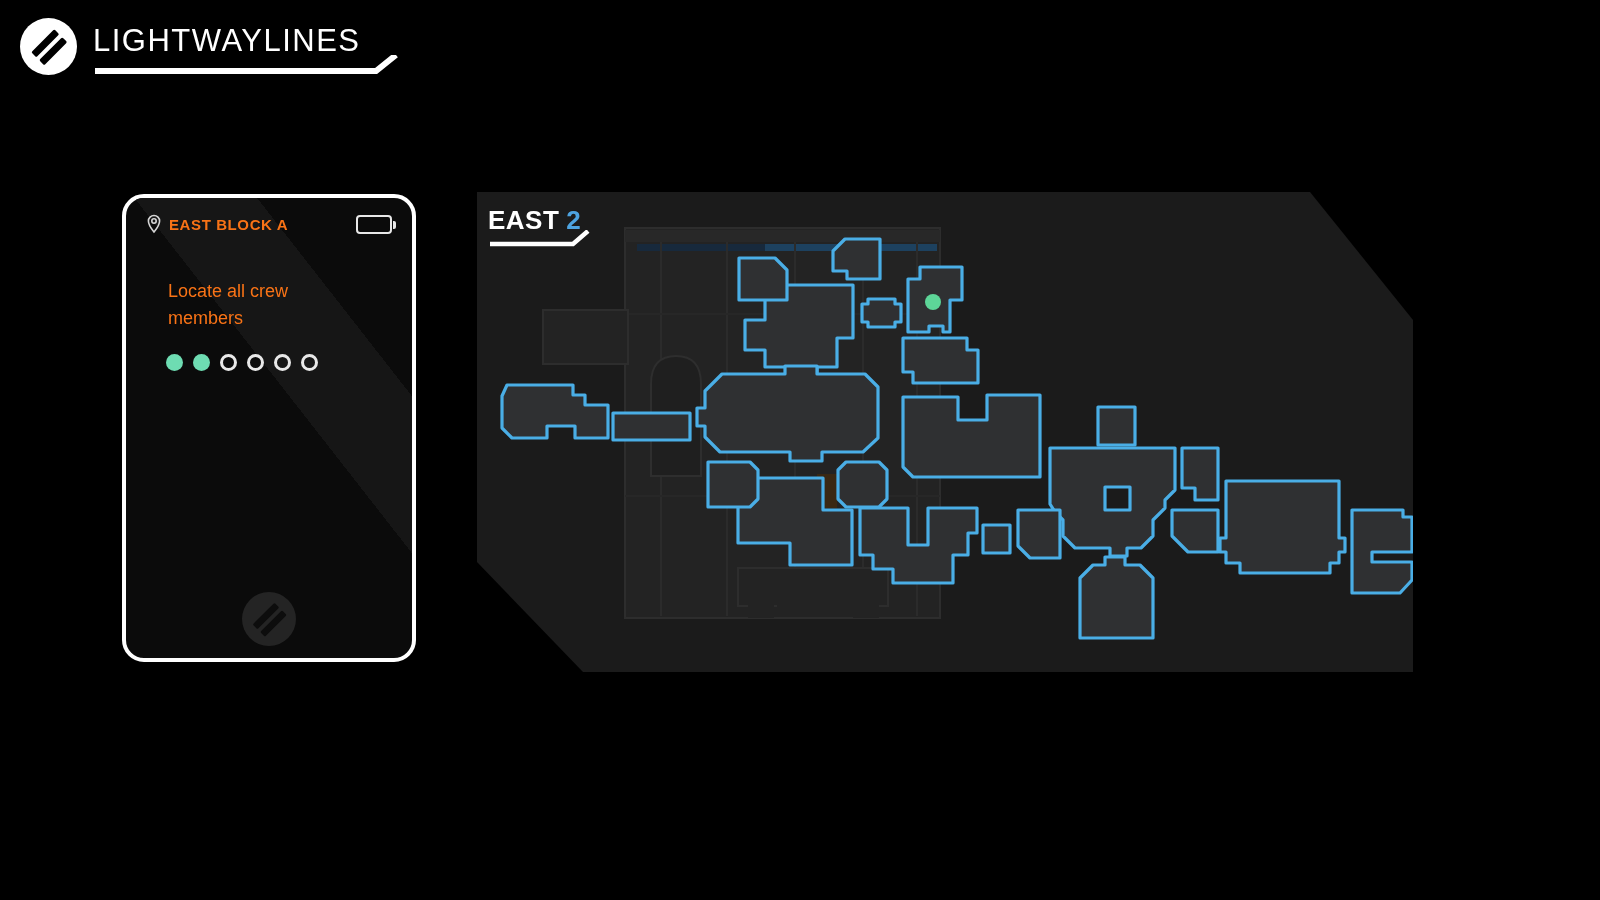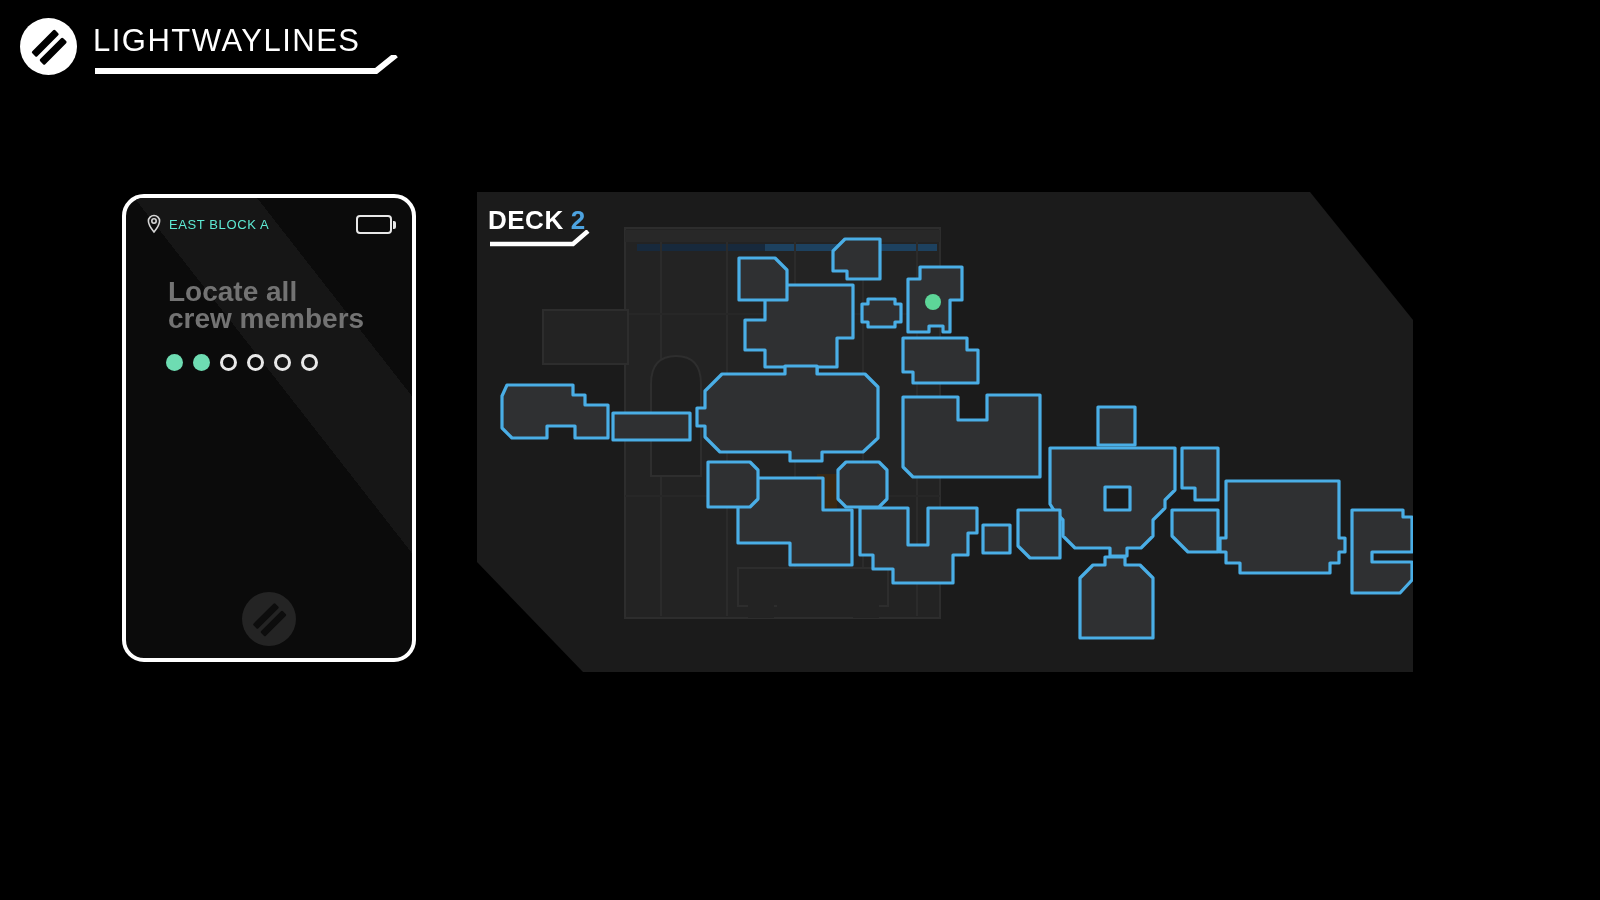--- a/index.html
+++ b/index.html
@@ -16,28 +16,28 @@
   .brand-underline { position:absolute; left:0; bottom:-8px; }
 
   
   .card { position:absolute; left:122px; top:194px; width:294px; height:468px;
           background:#0b0b0b; border:4px solid #ffffff; border-radius:22px;
           overflow:hidden; padding:16px 20px; }
   .card::after { content:""; position:absolute; inset:0; pointer-events:none;
           background:linear-gradient(52deg, transparent 57%, #161616 57%, #161616 76%, transparent 76%); }
   .card-header { display:flex; align-items:center; gap:7px; position:relative; z-index:2; }
   .pin-icon { width:16px; height:20px; flex:0 0 auto; }
-  .card-location { font-size:13px; font-weight:normal; color:#5eead4; letter-spacing:0.6px; }
+  .card-location { font-size:15px; font-weight:bold; color:#f97316; letter-spacing:0.6px; }
   .battery { position:relative; margin-left:auto; width:36px; height:19px;
              border:2.5px solid #e8e8e8; border-radius:4px; padding:2.5px; }
   .battery-fill { width:100%; height:100%; border-radius:1.5px; }
   .battery-nub { position:absolute; right:-6px; top:4px; width:3.5px; height:8px;
                  background:#e8e8e8; border-radius:0 2px 2px 0; }
-  .card-objective { margin:44px 0 0 22px; max-width:200px; font-size:28px; line-height:27px;
-                    font-weight:bold; color:#737373; position:relative; z-index:2; }
+  .card-objective { margin:44px 0 0 22px; max-width:200px; font-size:18px; line-height:27px;
+                    font-weight:normal; color:#f97316; position:relative; z-index:2; }
   .dots-row { display:flex; gap:10px; margin:22px 0 0 20px; position:relative; z-index:2; }
   .dot { width:17px; height:17px; border-radius:50%; border:3px solid #e8e8e8; }
   .dot.filled { border:none; }
   .card-watermark { position:absolute; left:50%; transform:translateX(-50%);
                     bottom:12px; width:54px; height:54px; z-index:1; }
 
   
   .deck-label { position:absolute; left:488px; top:205px; z-index:5; }
   .deck-text { font-size:26px; font-weight:bold; color:#fff; letter-spacing:0.5px; white-space:nowrap; }
   .deck-num { margin-left:7px; }
@@ -93,21 +93,21 @@
       <circle cx="28" cy="28" r="28" fill="#242424"></circle>
       <g fill="#0d0d0d" transform="rotate(-45 28 28)">
         <rect x="12" y="20" width="32" height="7" rx="1.5"></rect>
         <rect x="12" y="31" width="32" height="7" rx="1.5"></rect>
       </g>
     </svg>
   </div>
 
   <div class="deck-label">
     <span class="deck-text">
-      <span>DECK</span><span class="deck-num" style="color: rgb(77, 163, 224);">2</span>
+      <span>EAST</span><span class="deck-num" style="color: rgb(77, 163, 224);">2</span>
     </span>
     <svg class="deck-underline" width="110" height="18">
       <polyline points="1,14 84,14 99,1" fill="none" stroke="#ffffff" stroke-width="4.5"></polyline>
     </svg>
   </div>
 
   <svg id="map-svg" width="948" height="486" viewBox="0 0 948 486">
     <polygon id="map-panel" fill="#1b1b1b" points="12,6 845,6 948,134 948,486 118,486 12,376"></polygon>
     <g id="map-backdrop">
         <polygon points="160,42 475,42 475,432 160,432" fill="#232323" stroke="#2d2d2d" stroke-width="2"></polygon>

